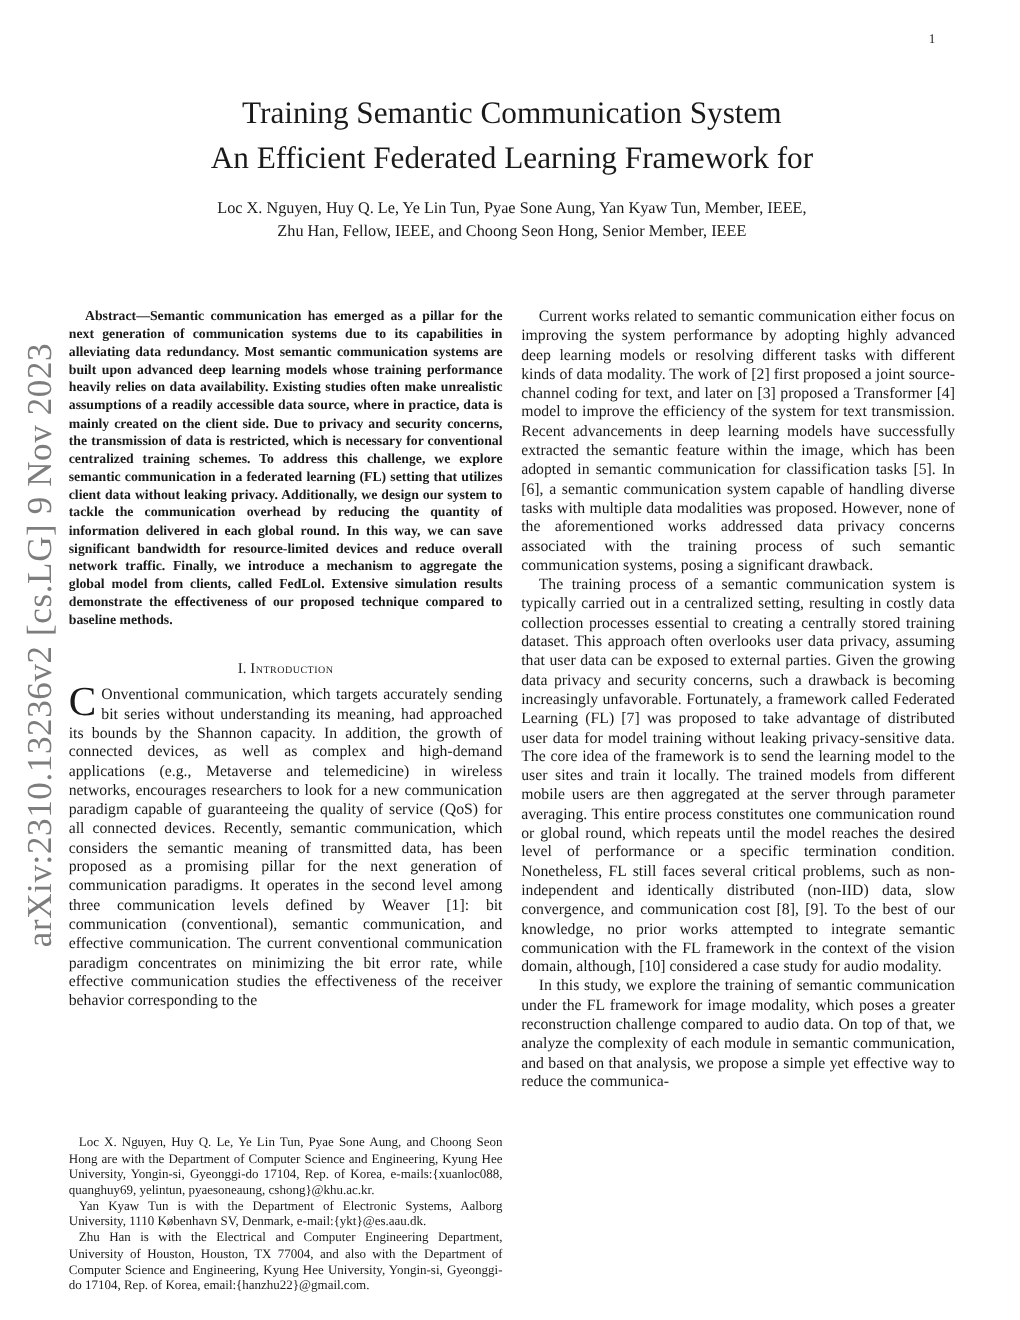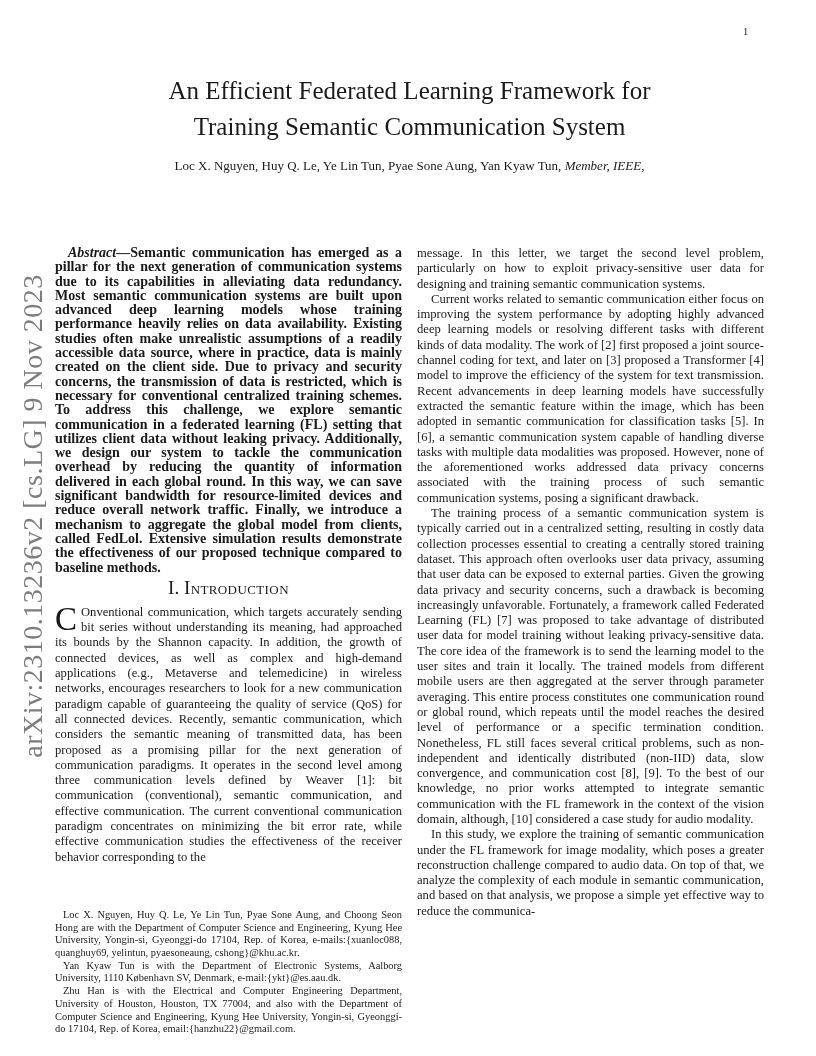--- a/index.html
+++ b/index.html
@@ -40,49 +40,49 @@
   .title-line {
     font-size: 25px;
     line-height: 36px;
     font-weight: normal;
   }
   .authors {
     margin-top: 12px;
     font-size: 13px;
     line-height: 18.5px;
   }
-  .it { font-style: italic; }
+  .it { }
   .columns {
     position: absolute;
     left: 55px;
     top: 246px;
     width: 709px;
     height: 790px;
     display: flex;
     gap: 15px;
   }
   .col {
     width: 347px;
     text-align: justify;
     overflow: hidden;
   }
   .col-left { display: flex; flex-direction: column; }
   .abstract-para, .index-para {
     font-weight: bold;
-    font-size: 14px;
+    font-size: 11px;
     line-height: 14.3px;
     margin: 0;
     text-indent: 13px;
   }
   .index-para { margin-top: 7px; }
   .section-heading {
-    font-size: 19px;
+    font-size: 12px;
     font-weight: normal;
     text-align: center;
-    margin: 2px 0 6px 0;
+    margin: 24px 0 6px 0;
   }
   .sc { font-variant: small-caps; letter-spacing: 0.4px; }
   .body-para {
     font-size: 12.6px;
     line-height: 15.3px;
     margin: 0;
     text-indent: 14px;
   }
   .no-indent { text-indent: 0; }
   .dropcap {
@@ -103,43 +103,43 @@
 <body>
 
 <div class="page">
 
   <div class="page-number">1</div>
 
   <div class="arxiv-watermark">arXiv:2310.13236v2  [cs.LG]  9 Nov 2023</div>
 
   <div class="header">
     <h1 style="margin:0; font-weight:normal;">
+      <div class="title-line">Training Semantic Communication System</div>
       <div class="title-line">An Efficient Federated Learning Framework for</div>
-      <div class="title-line">Training Semantic Communication System</div>
     </h1>
     <div class="authors">
       <div class="author-line"><span>Loc X. Nguyen, Huy Q. Le, Ye Lin Tun, Pyae Sone Aung, Yan Kyaw Tun, </span><span class="it">Member, IEEE,</span></div>
+      <div class="author-line"><span>Zhu Han, </span><span class="it">Fellow, IEEE,</span><span> and Choong Seon Hong, </span><span class="it">Senior Member, IEEE</span></div>
     </div>
   </div>
 
   <div class="columns">
 
     <div class="col col-left">
       <p class="abstract-para"><span class="it">Abstract</span><span>—Semantic communication has emerged as a pillar for the next generation of communication systems due to its capabilities in alleviating data redundancy. Most semantic communication systems are built upon advanced deep learning models whose training performance heavily relies on data availability. Existing studies often make unrealistic assumptions of a readily accessible data source, where in practice, data is mainly created on the client side. Due to privacy and security concerns, the transmission of data is restricted, which is necessary for conventional centralized training schemes. To address this challenge, we explore semantic communication in a federated learning (FL) setting that utilizes client data without leaking privacy. Additionally, we design our system to tackle the communication overhead by reducing the quantity of information delivered in each global round. In this way, we can save significant bandwidth for resource-limited devices and reduce overall network traffic. Finally, we introduce a mechanism to aggregate the global model from clients, called FedLol. Extensive simulation results demonstrate the effectiveness of our proposed technique compared to baseline methods.</span></p>
       <h2 class="section-heading"><span>I. </span><span class="sc">Introduction</span></h2>
       <p class="body-para no-indent"><span class="dropcap">C</span><span>Onventional communication, which targets accurately sending bit series without understanding its meaning, had approached its bounds by the Shannon capacity. In addition, the growth of connected devices, as well as complex and high-demand applications (e.g., Metaverse and telemedicine) in wireless networks, encourages researchers to look for a new communication paradigm capable of guaranteeing the quality of service (QoS) for all connected devices. Recently, semantic communication, which considers the semantic meaning of transmitted data, has been proposed as a promising pillar for the next generation of communication paradigms. It operates in the second level among three communication levels defined by Weaver [1]: bit communication (conventional), semantic communication, and effective communication. The current conventional communication paradigm concentrates on minimizing the bit error rate, while effective communication studies the effectiveness of the receiver behavior corresponding to the</span></p>
       <div class="footnotes">
         <p>Loc X. Nguyen, Huy Q. Le, Ye Lin Tun, Pyae Sone Aung, and Choong Seon Hong are with the Department of Computer Science and Engineering, Kyung Hee University, Yongin-si, Gyeonggi-do 17104, Rep. of Korea, e-mails:{xuanloc088, quanghuy69, yelintun, pyaesoneaung, cshong}@khu.ac.kr.</p>
         <p>Yan Kyaw Tun is with the Department of Electronic Systems, Aalborg University, 1110 København SV, Denmark, e-mail:{ykt}@es.aau.dk.</p>
         <p>Zhu Han is with the Electrical and Computer Engineering Department, University of Houston, Houston, TX 77004, and also with the Department of Computer Science and Engineering, Kyung Hee University, Yongin-si, Gyeonggi-do 17104, Rep. of Korea, email:{hanzhu22}@gmail.com.</p>
       </div>
     </div>
 
     <div class="col col-right">
-      <p class="body-para no-indent">message. In this letter, we target the second level problem, particularly on how to exploit privacy-sensitive user data for designing and training semantic communication systems.</p>
       <p class="body-para">Current works related to semantic communication either focus on improving the system performance by adopting highly advanced deep learning models or resolving different tasks with different kinds of data modality. The work of [2] first proposed a joint source-channel coding for text, and later on [3] proposed a Transformer [4] model to improve the efficiency of the system for text transmission. Recent advancements in deep learning models have successfully extracted the semantic feature within the image, which has been adopted in semantic communication for classification tasks [5]. In [6], a semantic communication system capable of handling diverse tasks with multiple data modalities was proposed. However, none of the aforementioned works addressed data privacy concerns associated with the training process of such semantic communication systems, posing a significant drawback.</p>
       <p class="body-para">The training process of a semantic communication system is typically carried out in a centralized setting, resulting in costly data collection processes essential to creating a centrally stored training dataset. This approach often overlooks user data privacy, assuming that user data can be exposed to external parties. Given the growing data privacy and security concerns, such a drawback is becoming increasingly unfavorable. Fortunately, a framework called Federated Learning (FL) [7] was proposed to take advantage of distributed user data for model training without leaking privacy-sensitive data. The core idea of the framework is to send the learning model to the user sites and train it locally. The trained models from different mobile users are then aggregated at the server through parameter averaging. This entire process constitutes one communication round or global round, which repeats until the model reaches the desired level of performance or a specific termination condition. Nonetheless, FL still faces several critical problems, such as non-independent and identically distributed (non-IID) data, slow convergence, and communication cost [8], [9]. To the best of our knowledge, no prior works attempted to integrate semantic communication with the FL framework in the context of the vision domain, although, [10] considered a case study for audio modality.</p>
       <p class="body-para">In this study, we explore the training of semantic communication under the FL framework for image modality, which poses a greater reconstruction challenge compared to audio data. On top of that, we analyze the complexity of each module in semantic communication, and based on that analysis, we propose a simple yet effective way to reduce the communica-</p>
     </div>
 
   </div>
 
 </div>
 
 </body></html>

